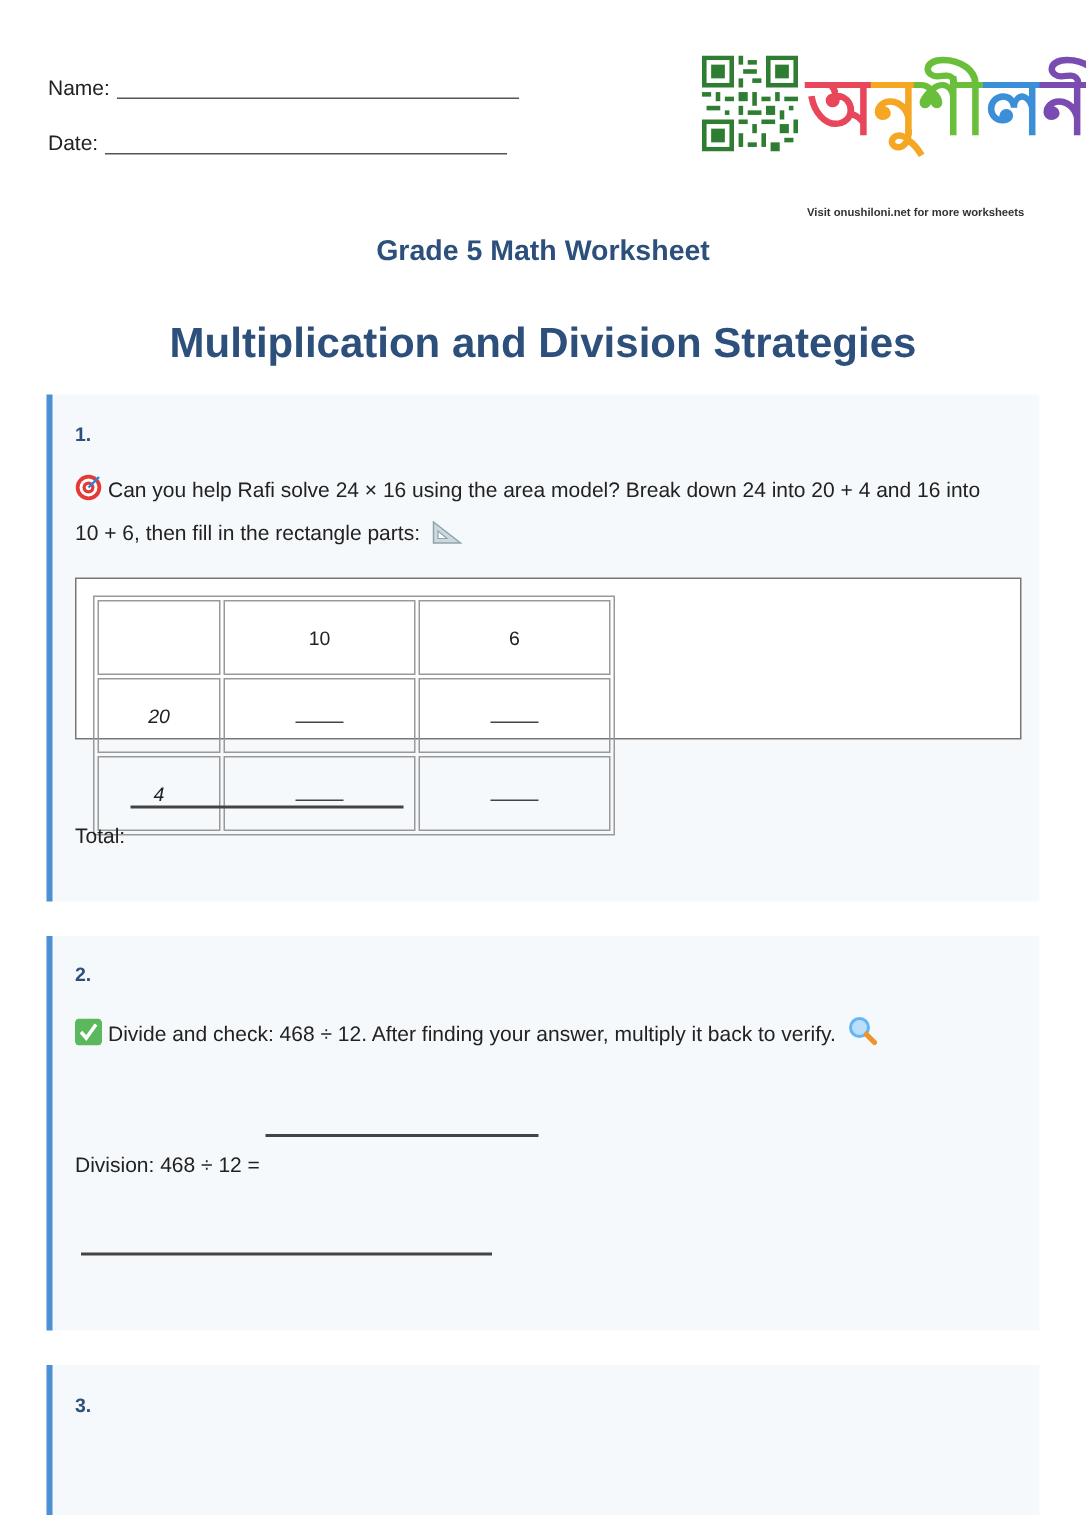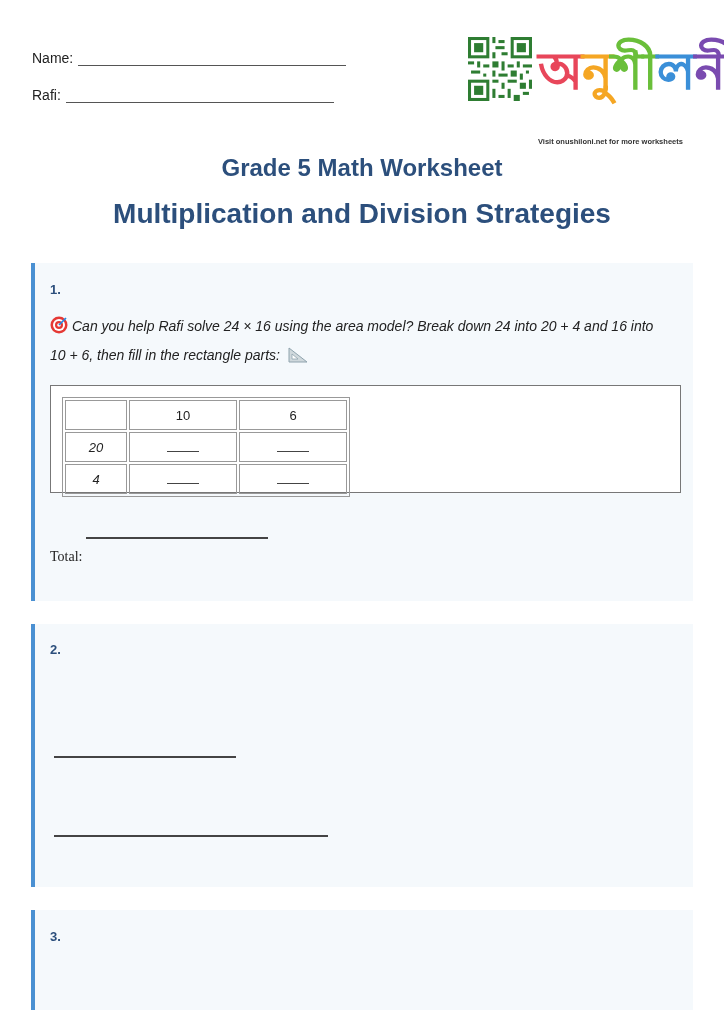--- a/index.html
+++ b/index.html
@@ -11,51 +11,51 @@
     position: relative;
   }
   .header-fields { position: absolute; left: 32px; top: 46px; font-size: 14px; color: #222; }
   .field-row { display: flex; align-items: flex-end; height: 20px; margin-bottom: 17px; }
   .field-line { border-bottom: 1px solid #555; margin-left: 5px; height: 14px; }
   .logo { position: absolute; left: 468px; top: 37px; width: 226px; height: 68px; }
   .qr { position: absolute; left: 0; top: 0; width: 64px; height: 64px; }
   .brand { position: absolute; left: 70px; top: -6px; font-size: 52px; font-weight: bold; letter-spacing: -1px; font-family: "DejaVu Sans", sans-serif; }
   .brand-tag { position: absolute; left: 70px; top: 56px; font-size: 7.5px; font-weight: bold; color: #333; white-space: nowrap; margin-top: 44px; }
   .titles { position: absolute; left: 0; top: 150px; width: 724px; text-align: center; color: #2c4f7c; font-weight: bold; }
-  .title1 { font-size: 24px; line-height: 36px; }
-  .title2 { font-size: 28px; line-height: 36px; margin-top: 10px; }
+  .title1 { font-size: 19px; line-height: 36px; }
+  .title2 { font-size: 28px; line-height: 36px; margin-top: 25px; }
   .q-box {
     position: absolute; left: 31px; width: 662px;
     background: #f5f9fc;
     border-left: 4px solid #4a90d2;
     box-sizing: border-box;
   }
   .q-num { position: absolute; left: 15px; font-size: 13px; font-weight: bold; color: #2c4f7c; }
-  .q-text { position: absolute; left: 15px; width: 620px; font-size: 14px; line-height: 29px; color: #222; font-style: italic; }
+  .q-text { position: absolute; left: 15px; width: 620px; font-size: 14px; line-height: 29px; color: #222; }
   .emoji { display: inline-block; vertical-align: -3px; margin-right: 4px; }
   .area-frame { position: absolute; left: 15px; width: 631px; height: 108px; border: 1px solid #777; background: #fff; box-sizing: border-box; }
   table.area { position: absolute; left: 11px; top: 11px; border-collapse: separate; border-spacing: 2px; border: 1px solid #999; font-size: 13px; }
-  table.area td { border: 1px solid #999; height: 24px; text-align: center; padding: 2px; }
+  table.area td { border: 1px solid #999; height: 24px; text-align: center; padding: 12px; }
   table.area td.c0 { width: 56px; font-style: italic; }
   table.area td.c1, table.area td.c2 { width: 102px; }
   .blank { display: inline-block; width: 32px; border-bottom: 1px solid #444; height: 12px; }
   .answer-row { position: absolute; left: 15px; display: flex; align-items: flex-start; font-size: 14px; }
-  .answer-row .lbl { padding-top: 12px; font-family: Liberation Serif, serif; }
+  .answer-row .lbl { padding-top: 12px; }
   .answer-line { border-top: 2px solid #444; margin-left: 4px; margin-top: 0; }
 </style>
 </head>
 <body>
 
 <div class="header-fields">
   <div class="field-row">
     <span>Name:</span>
     <span class="field-line" style="width:268px"></span>
   </div>
   <div class="field-row">
-    <span>Rafi:</span>
+    <span>Date:</span>
     <span class="field-line" style="width:268px"></span>
   </div>
 </div>
 
 <div class="logo">
   <svg class="qr" viewBox="0 0 21 21">
     <rect width="21" height="21" fill="#fff"></rect>
     <g fill="#2e7d32">
       <rect x="0" y="0" width="7" height="7"></rect>
         <rect x="1" y="1" width="5" height="5" fill="#fff"></rect>
@@ -146,21 +146,32 @@
       </table>
   </div>
   <div class="answer-row" style="top:274px">
     <span class="lbl">Total:</span>
     <span class="answer-line" style="width:182px"></span>
   </div>
 </div>
 
 <div class="q-box" style="top:624px;height:263px">
   <div class="q-num" style="top:18px">2.</div>
+  <div class="q-text" style="top:51px">
+    <svg class="emoji" width="18" height="18" viewBox="0 0 18 18">
+      <rect x="0" y="0" width="18" height="18" rx="3" fill="#5cb85c"></rect>
+        <polyline points="4,9 7.5,13 14,4" fill="none" stroke="#fff" stroke-width="2.4"></polyline>
+    </svg><span>Divide and check: 468 ÷ 12. After finding your answer, multiply it back to verify.</span>
+    <svg class="emoji" width="20" height="20" viewBox="0 0 20 20" style="margin-left:4px">
+      <circle cx="8" cy="8" r="6" fill="#bbdefb" stroke="#64b5f6" stroke-width="2"></circle>
+        <line x1="12.5" y1="12.5" x2="18" y2="18" stroke="#f0932b" stroke-width="3.5" stroke-linecap="round"></line>
+    </svg>
+  </div>
   <div class="answer-row" style="top:132px">
+    <span class="lbl">Division: 468 ÷ 12 =</span>
     <span class="answer-line" style="width:182px"></span>
   </div>
   <div class="answer-row" style="top:211px">
     <span class="answer-line" style="width:274px"></span>
   </div>
 </div>
 
 <div class="q-box" style="top:910px;height:100px">
   <div class="q-num" style="top:19px">3.</div>
 </div>

